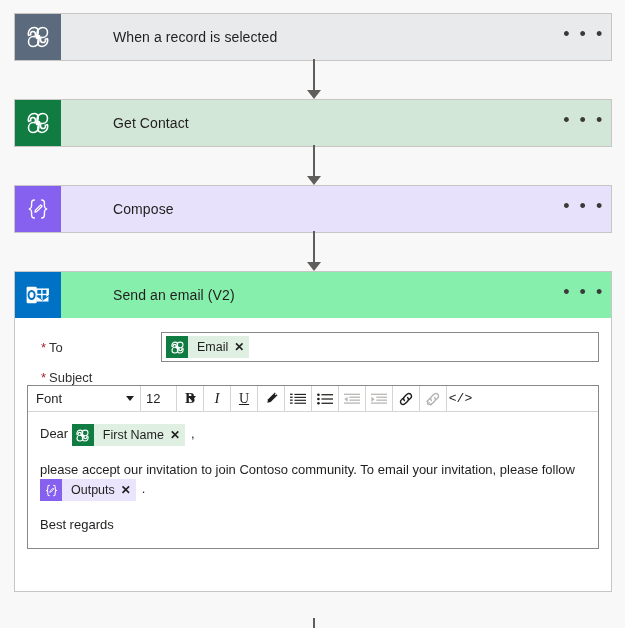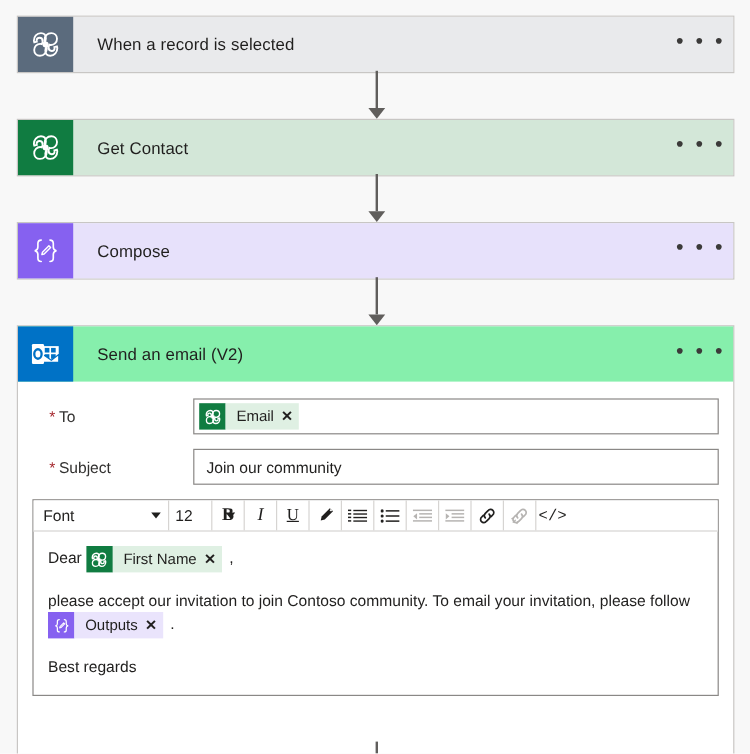--- a/index.html
+++ b/index.html
@@ -46,20 +46,21 @@
     align-items: center;
     justify-content: center;
     box-sizing: border-box;
   }
   .card-title {
     flex: 1;
     padding-left: 20px;
     font-size: 14px;
     color: #201f1e;
     letter-spacing: .1px;
+    margin-left: 32px;
   }
   .card-menu {
     width: 54px;
     min-width: 54px;
     display: flex;
     align-items: center;
     justify-content: center;
     color: #3b3a39;
     font-size: 18px;
     letter-spacing: 2.5px;
@@ -110,21 +111,21 @@
   .compose-glyph { width: 26px; height: 26px; }
   .outlook-glyph { width: 28px; height: 28px; }
 
   
   .card-body {
     padding: 14px 12px 0 12px;
   }
   .field-row {
     display: flex;
     align-items: flex-start;
-    margin-bottom: 12px;
+    margin-bottom: 0;
   }
   .field-label {
     width: 134px;
     min-width: 134px;
     font-size: 13px;
     color: #323130;
     padding-top: 8px;
     padding-left: 14px;
     box-sizing: border-box;
   }
@@ -360,25 +361,20 @@
                   <span>Email</span>
                   <span class="token-x">✕</span>
                 </span>
             </span>
           </div>
         </div>
       </div>
 
       <div class="field-row">
         <div class="field-label"><span class="req">*</span><span>Subject</span></div>
-        <div class="field-control">
-          <div class="input-box">
-            <span class="input-text">Join our community</span>
-          </div>
-        </div>
       </div>
 
       <div class="field-row">
         <div class="field-control">
           <div class="editor">
 
             <div class="toolbar">
               <div class="tb-select tb-font">
                 <span>Font</span>
                 <span class="caret"></span>

